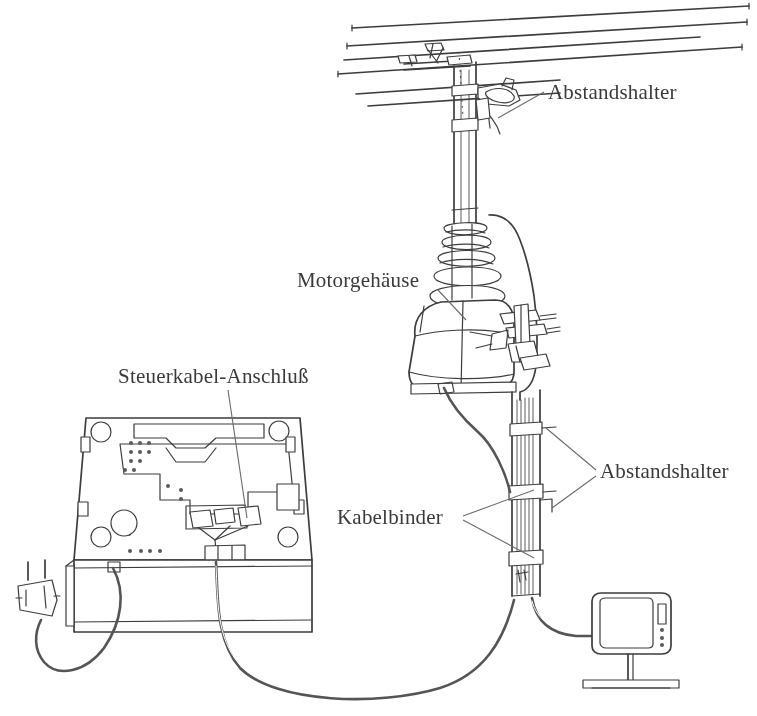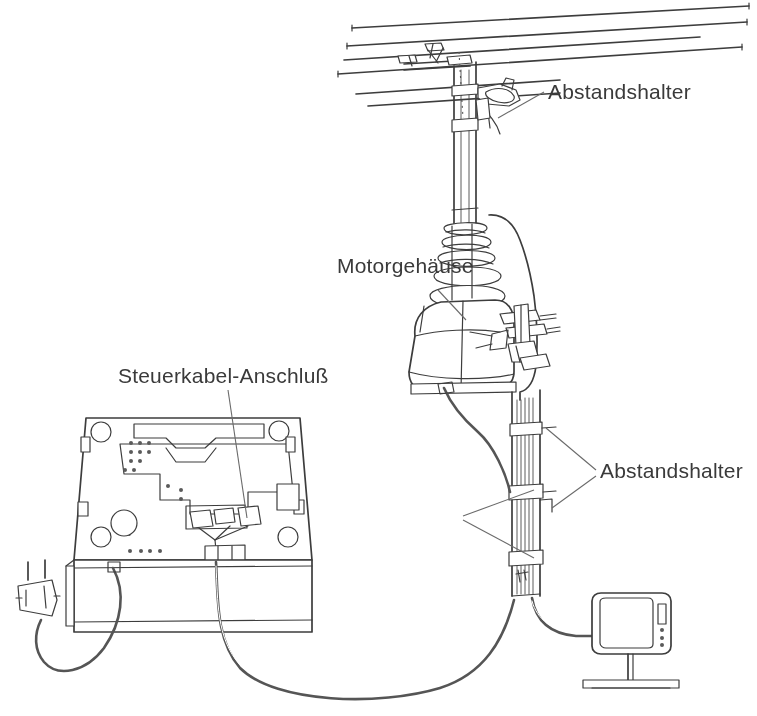--- a/index.html
+++ b/index.html
@@ -1,21 +1,21 @@
 <!DOCTYPE html>
 <html><head>
 <meta charset="utf-8">
 <style>
   html,body{margin:0;padding:0;background:#ffffff;}
   body{font-family:"Liberation Sans",sans-serif;}
   #stage{position:relative;width:757px;height:716px;background:#ffffff;overflow:hidden;}
   #art{position:absolute;left:0;top:0;width:757px;height:716px;}
-  .lbl{position:absolute;color:#3a3a3a;font-family:Liberation Sans, sans-serif;font-size:21px;letter-spacing:.2px;white-space:nowrap;}
+  .lbl{position:absolute;color:#3a3a3a;font-family:Liberation Serif, serif;font-size:21px;letter-spacing:.2px;white-space:nowrap;}
   #lbl-abstandshalter-top{left:548px;top:80px;}
-  #lbl-motorgehaeuse{left:297px;top:254px;margin-left:40px;}
+  #lbl-motorgehaeuse{left:297px;top:268px;}
   #lbl-steuerkabel{left:118px;top:364px;text-align:center;}
   #lbl-abstandshalter-right{left:600px;top:459px;}
   #lbl-kabelbinder{left:337px;top:505px;}
 </style>
 </head>
 <body>
 
 <div id="stage">
 
   <svg id="art" viewBox="0 0 757 716">
@@ -313,14 +313,15 @@
   </svg>
 
   <div class="lbl" id="lbl-abstandshalter-top">Abstandshalter</div>
 
   <div class="lbl" id="lbl-motorgehaeuse">Motorgehäuse</div>
 
   <div class="lbl" id="lbl-steuerkabel">Steuerkabel-Anschluß</div>
 
   <div class="lbl" id="lbl-abstandshalter-right">Abstandshalter</div>
 
+  <div class="lbl" id="lbl-kabelbinder">Kabelbinder</div>
 
 </div>
 
 </body></html>

